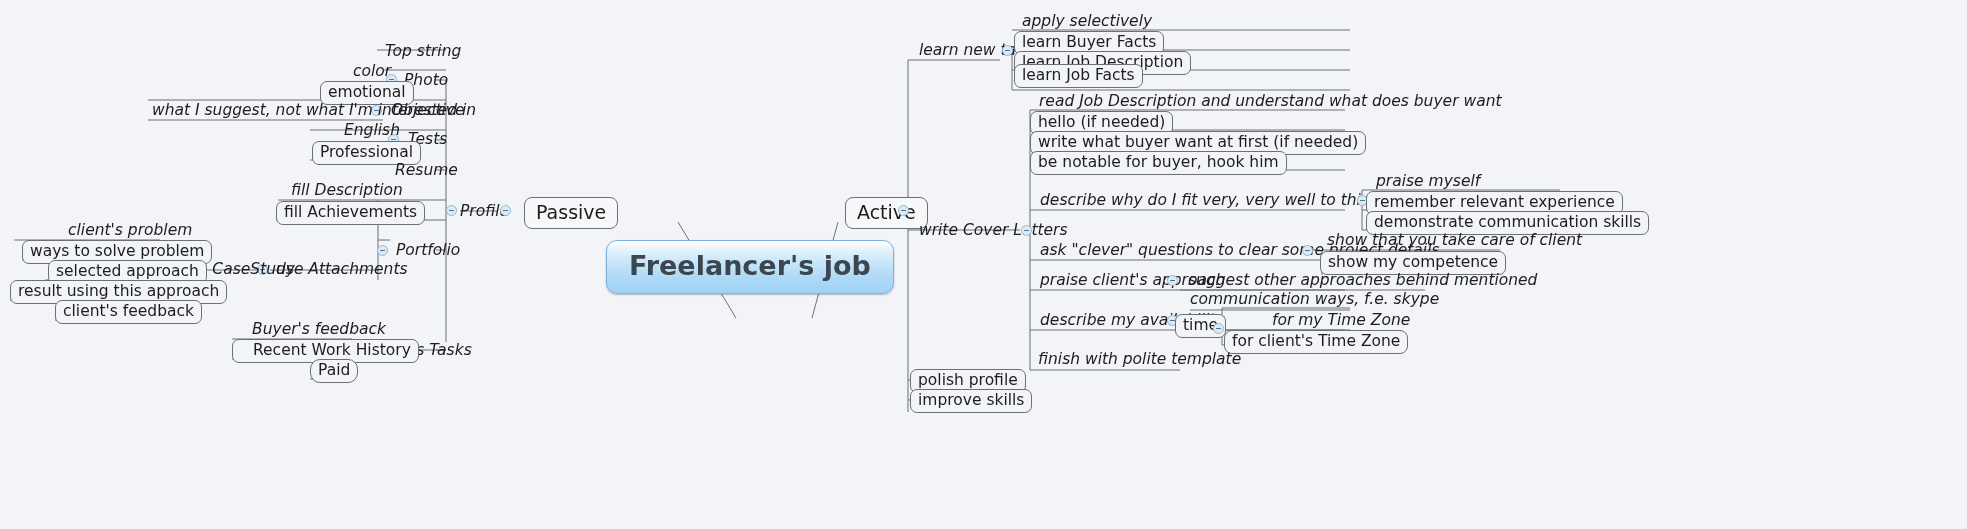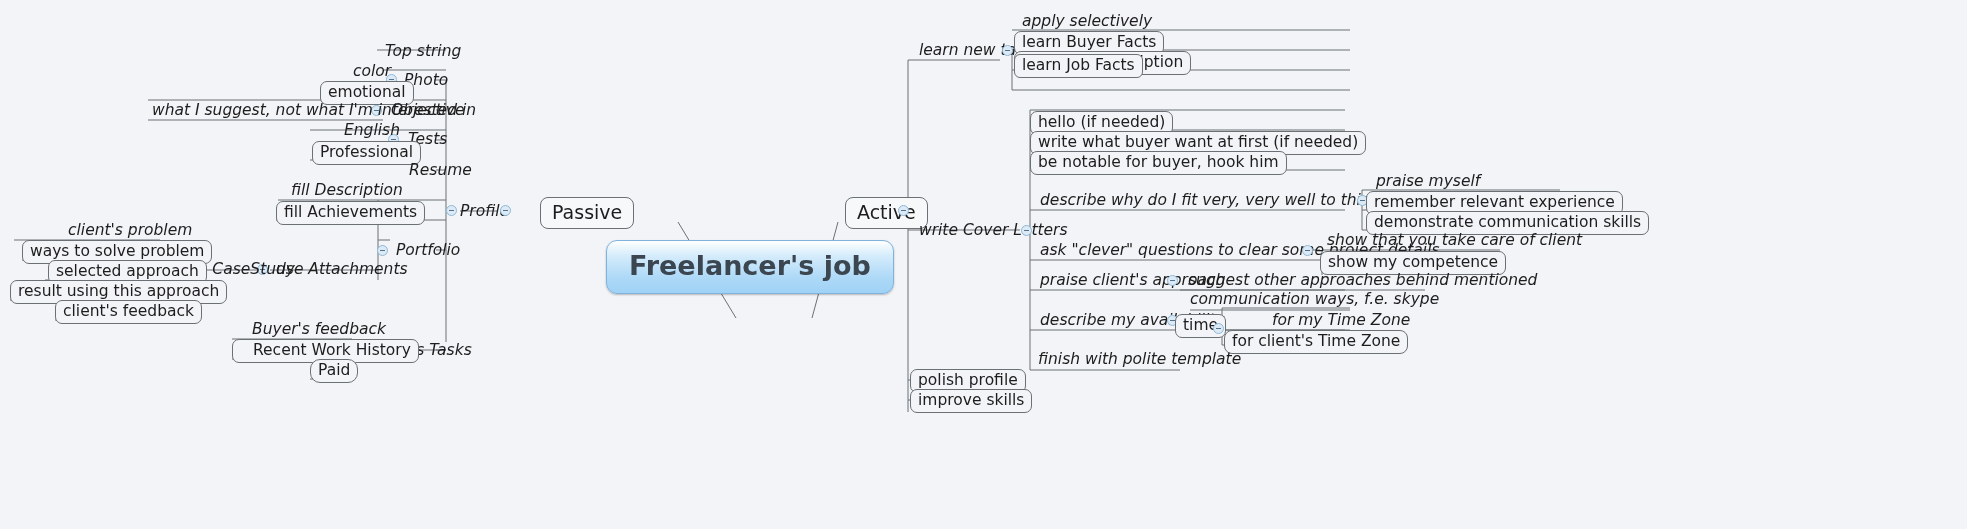--- a/index.html
+++ b/index.html
@@ -169,21 +169,21 @@
       <path d="M1222,308 L1222,345"></path>
       <path d="M1222,308 L1350,308"></path>
       <path d="M1222,330 L1350,330"></path>
       <path d="M1222,345 L1350,345"></path>
       <path d="M1190,310 L1350,310"></path>
     </g>
   </svg>
 
   <div class="node root" style="left:606px;top:240px;">Freelancer's job</div>
 
-  <div class="node big" style="left:540px;top:197px;text-align:right;">Passive</div>
+  <div class="node big" style="left:524px;top:197px;text-align:right;">Passive</div>
   <div class="node big" style="left:845px;top:197px;">Active</div>
 
   <div class="node leaf" style="left:456px;top:202px;">Profile</div>
   <div class="handle" style="left:446px;top:205px;"></div>
   <div class="handle" style="left:500px;top:205px;"></div>
 
   <div class="node leaf" style="left:400px;top:71px;">Photo</div>
   <div class="handle" style="left:386px;top:74px;"></div>
 
   <div class="node leaf" style="left:381px;top:42px;">Top string</div>
@@ -192,21 +192,21 @@
 
   <div class="node leaf" style="left:387px;top:101px;">Objective</div>
   <div class="handle" style="left:371px;top:105px;"></div>
   <div class="node leaf" style="left:148px;top:101px;">what I suggest, not what I'm interested in</div>
 
   <div class="node leaf" style="left:404px;top:130px;">Tests</div>
   <div class="handle" style="left:388px;top:134px;"></div>
   <div class="node leaf" style="left:340px;top:121px;">English</div>
   <div class="node boxed" style="left:312px;top:141px;">Professional</div>
 
-  <div class="node leaf" style="left:405px;top:161px;">Resume</div>
+  <div class="node leaf" style="left:391px;top:161px;">Resume</div>
 
   <div class="node leaf" style="left:287px;top:181px;">fill Description</div>
   <div class="node boxed" style="left:276px;top:201px;">fill Achievements</div>
 
   <div class="node leaf" style="left:392px;top:241px;">Portfolio</div>
   <div class="handle" style="left:377px;top:245px;"></div>
 
   <div class="node leaf" style="left:272px;top:260px;">use Attachments</div>
   <div class="handle" style="left:257px;top:264px;"></div>
 
@@ -226,25 +226,26 @@
   <div class="node boxed" style="left:310px;top:359px;border-radius:10px;">Paid</div>
 
   <div class="handle" style="left:898px;top:205px;"></div>
 
   <div class="node leaf" style="left:915px;top:41px;">learn new tasks</div>
   <div class="handle" style="left:1002px;top:45px;"></div>
 
   <div class="node leaf" style="left:1018px;top:12px;">apply selectively</div>
   <div class="node boxed" style="left:1014px;top:31px;">learn Buyer Facts</div>
   <div class="node boxed" style="left:1014px;top:51px;">learn Job Description</div>
-  <div class="node boxed" style="left:1014px;top:54px;border-radius:6px;">learn Job Facts</div>
+  <div class="node boxed" style="left:1014px;top:64px;">learn Job Facts</div>
 
   <div class="node leaf" style="left:915px;top:221px;">write Cover Letters</div>
   <div class="handle" style="left:1021px;top:225px;"></div>
 
+  <div class="node leaf" style="left:1035px;top:92px;">read  Job Description and understand what does buyer want</div>
   <div class="node boxed" style="left:1030px;top:111px;">hello (if needed)</div>
   <div class="node boxed" style="left:1030px;top:131px;">write what buyer want at first (if needed)</div>
   <div class="node boxed" style="left:1030px;top:151px;">be notable for buyer, hook him</div>
 
   <div class="node leaf" style="left:1036px;top:191px;">describe why do I fit very, very well to this task, in my opinion</div>
   <div class="handle" style="left:1357px;top:195px;"></div>
   <div class="node leaf" style="left:1372px;top:172px;">praise myself</div>
   <div class="node boxed" style="left:1366px;top:191px;">remember relevant experience</div>
   <div class="node boxed" style="left:1366px;top:211px;">demonstrate communication skills</div>
 

